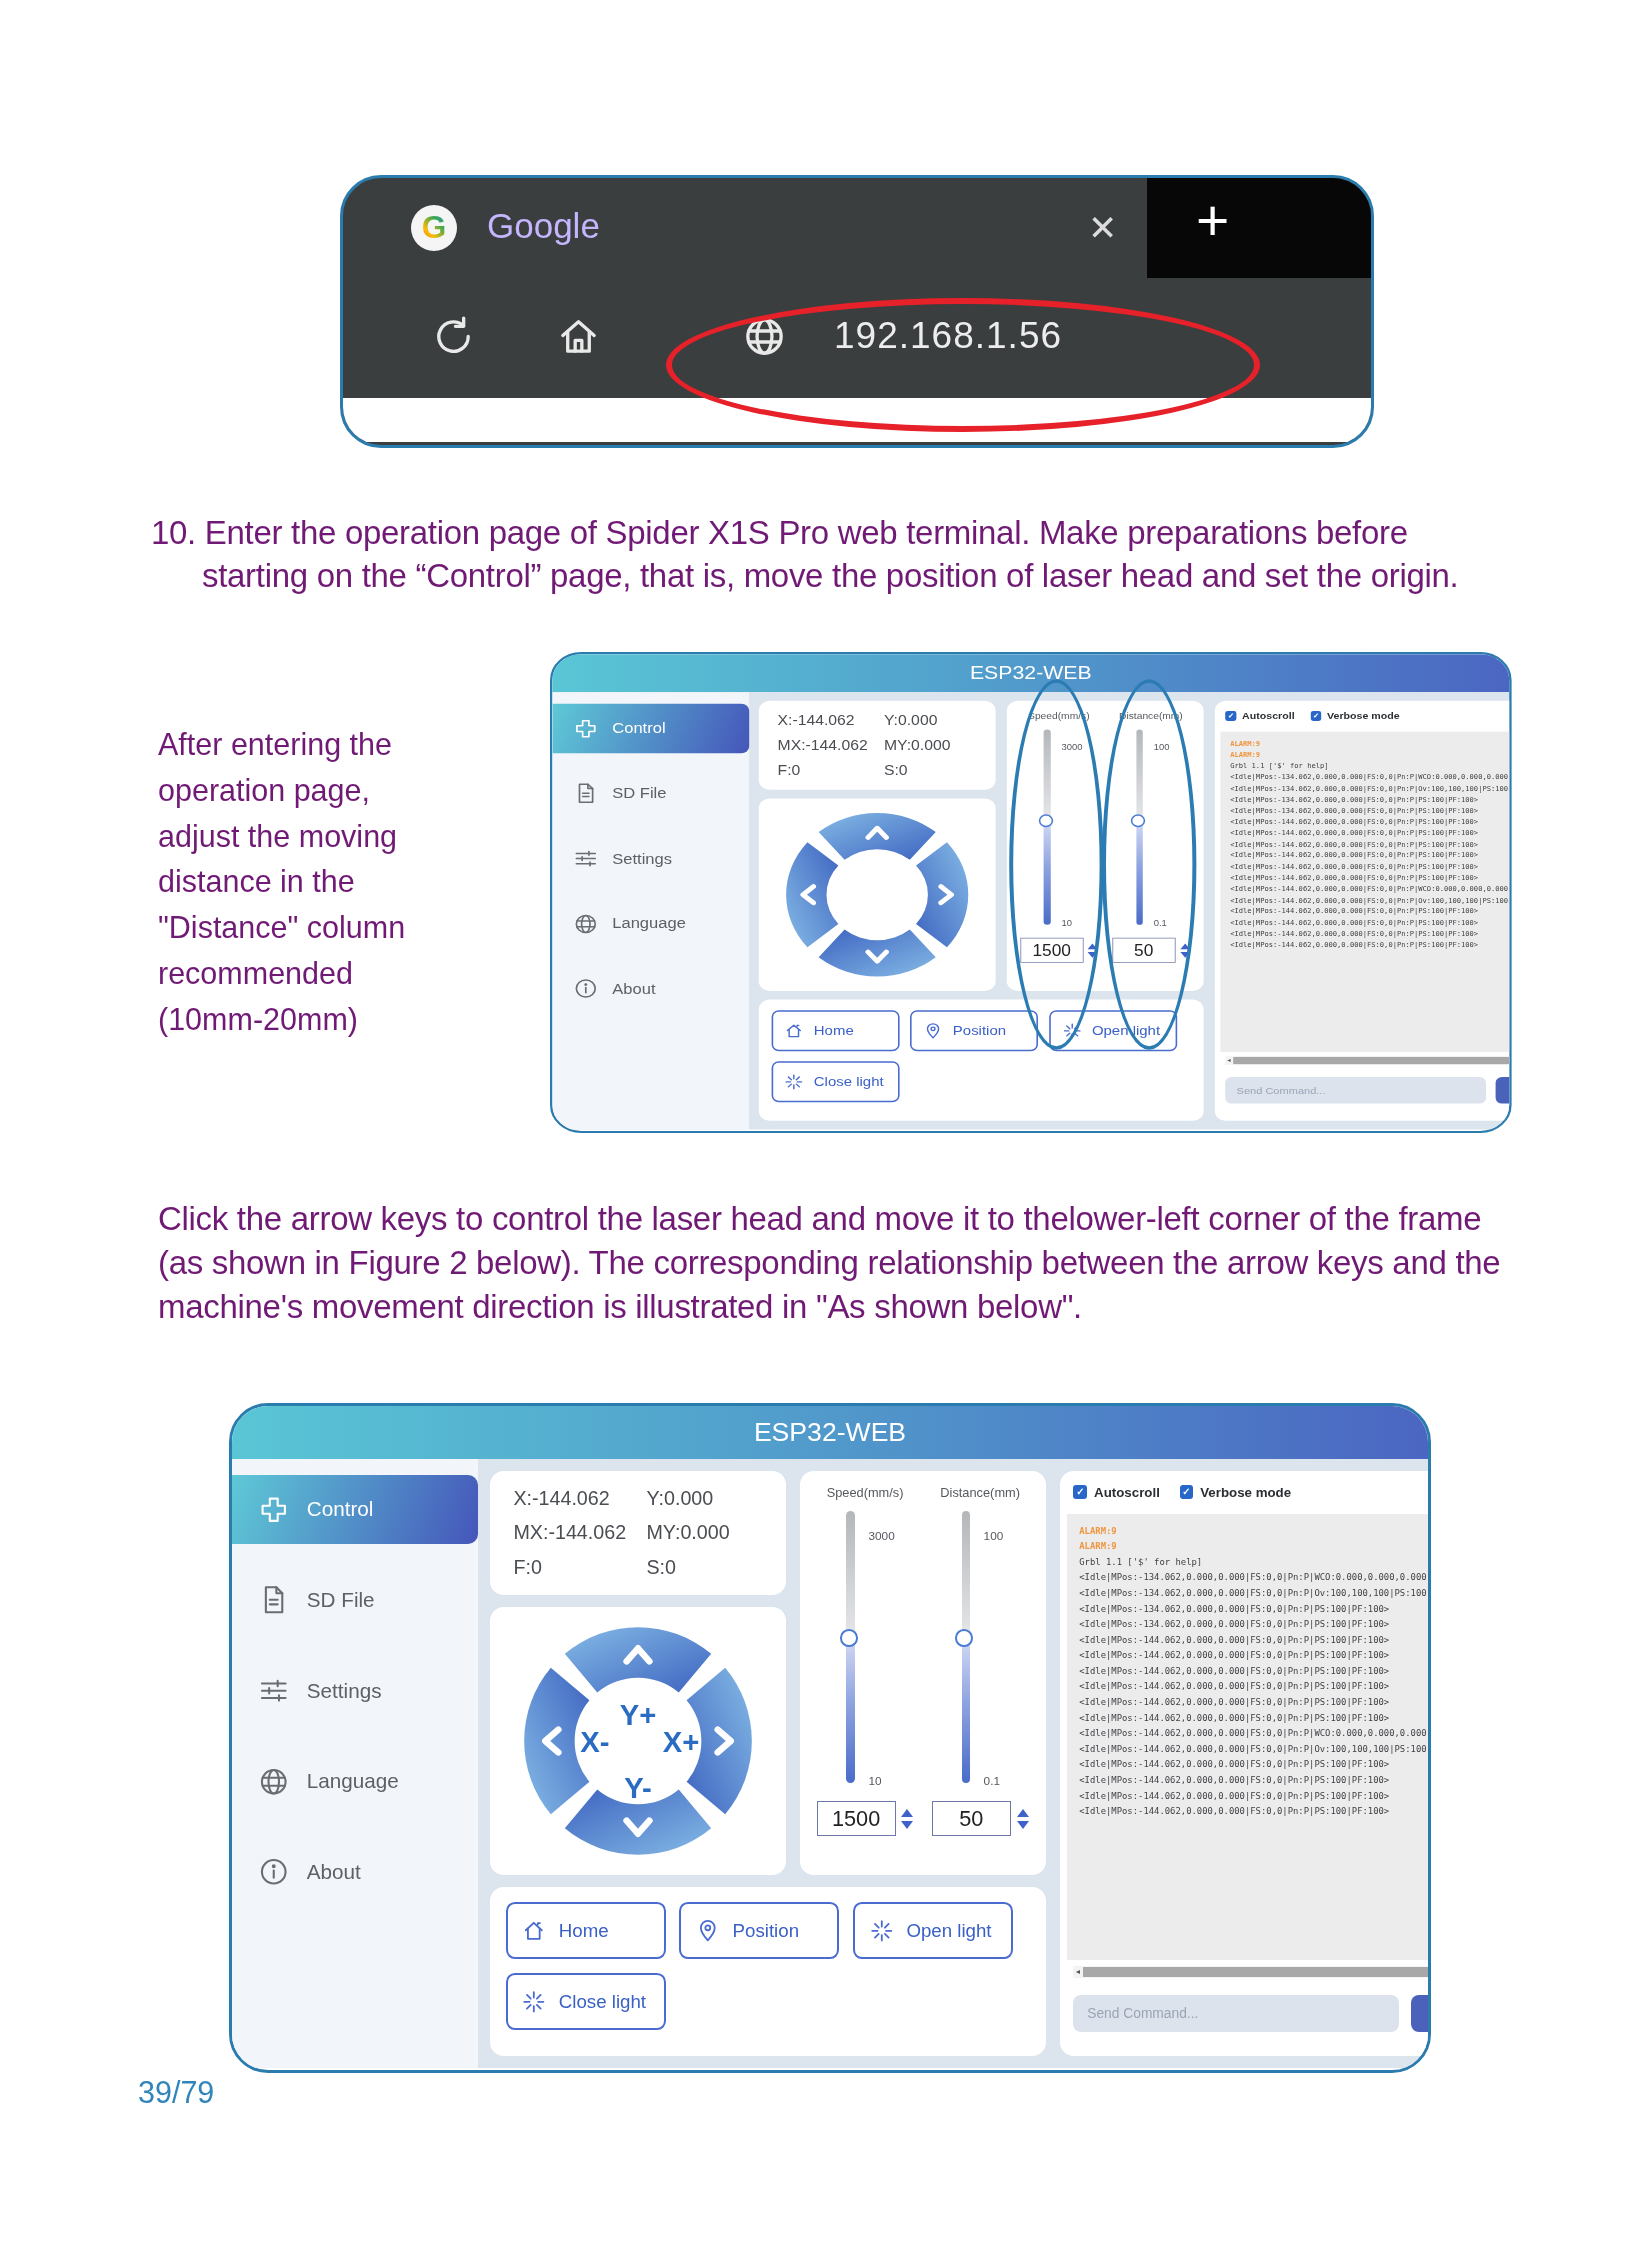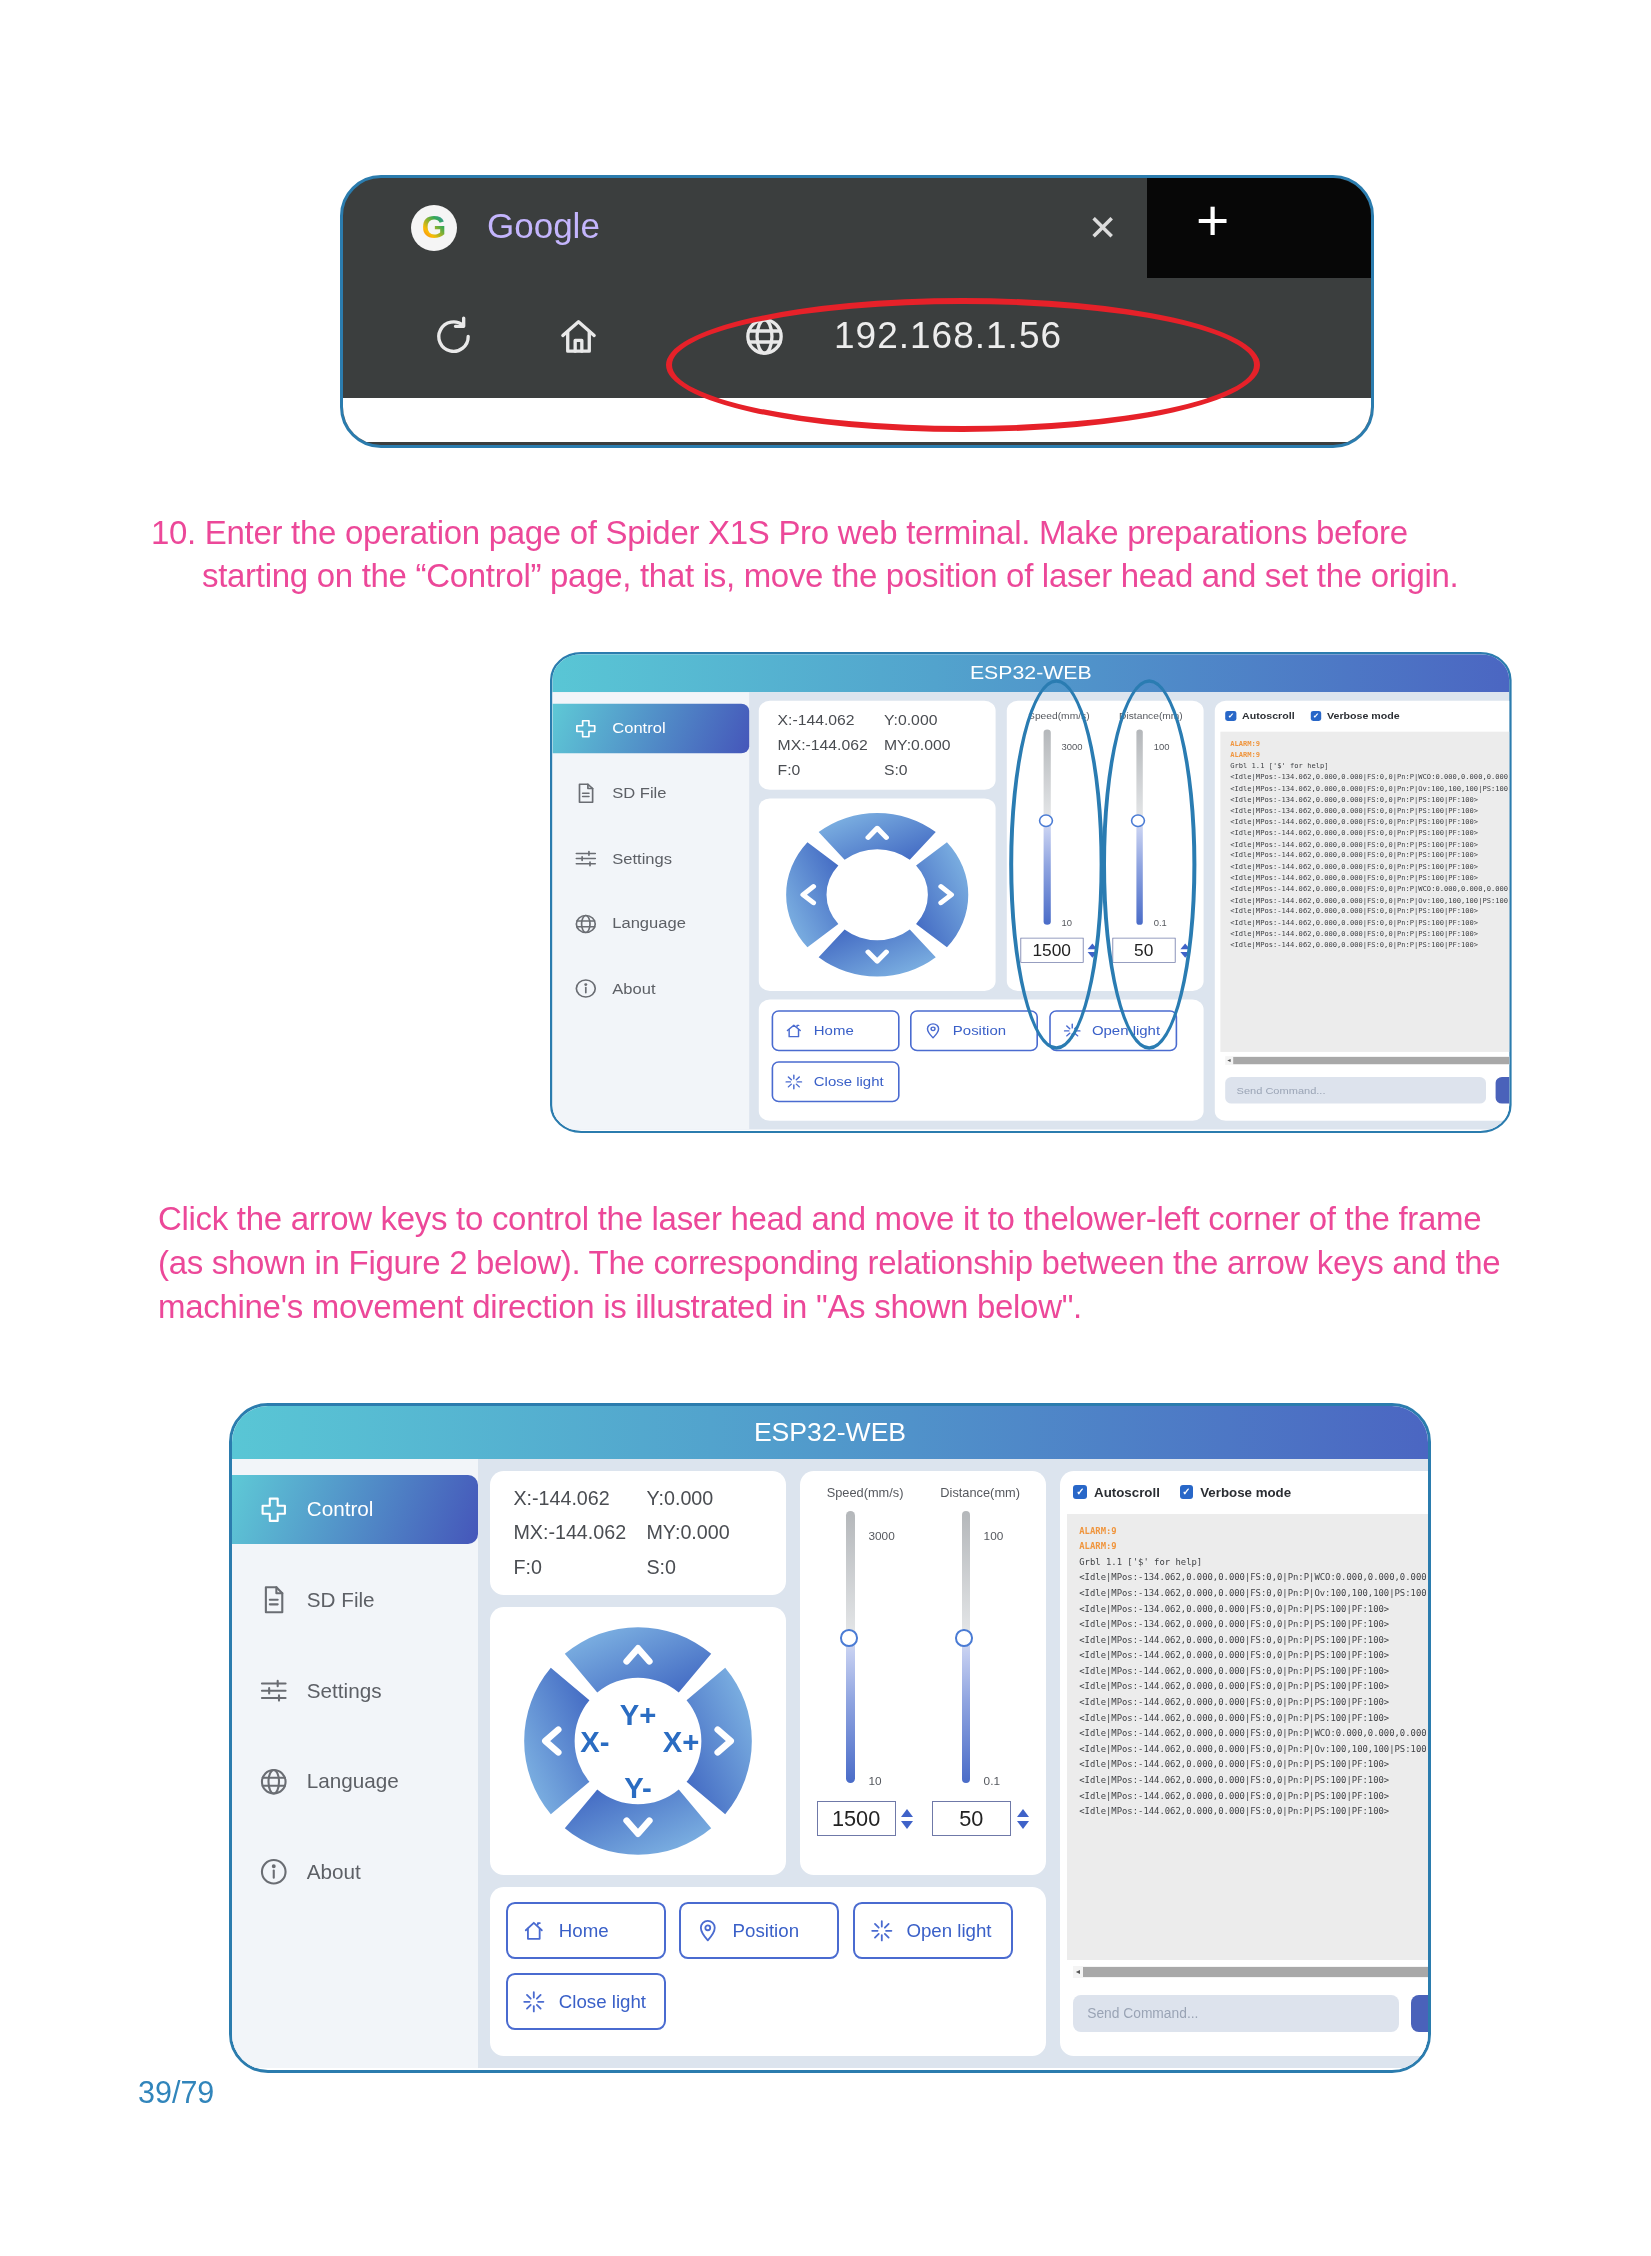--- a/index.html
+++ b/index.html
@@ -23,21 +23,21 @@
   .b-nav-ico { position:absolute; top:35px; width:47px; height:47px; }
   .b-nav-ico svg { width:47px; height:47px; stroke:#e9e9e9; fill:none; stroke-width:1.7;
     stroke-linecap:round; stroke-linejoin:round; }
   .b-reload { left:87px; } .b-home { left:212px; } .b-globe { left:398px; }
   .b-url { position:absolute; left:491px; top:37px; color:#ededed; font-size:37px; letter-spacing:1px; }
   .b-redellipse { position:absolute; left:323px; top:19.7px; width:594px; height:134px;
     border:6.9px solid #e62129; border-radius:50%; }
   .b-white { height:44px; background:#ffffff; }
 
   
-  .doc-blue { color:#ec4899; }
+  .doc-blue { color:#701a75; }
   .step10 { position:absolute; left:151px; top:512px; width:1330px; font-size:33px;
     line-height:1.3; padding-left:51px; text-indent:-51px; letter-spacing:-0.3px; }
   .note { position:absolute; left:158px; top:722px; width:384px; font-size:30.5px;
     line-height:1.5; white-space:pre-line; }
   .para2 { position:absolute; left:158px; top:1197px; width:1364px; font-size:33px;
     line-height:1.33; letter-spacing:-0.3px; }
   .pageno { position:absolute; left:138px; top:2075px; font-size:30.5px; color:#3185bb; }
 
   
   .mount-small { position:absolute; left:550px; top:652px; width:967px; height:485px; }
@@ -166,20 +166,27 @@
           </svg>
       </div>
       <div class="b-url">192.168.1.56</div>
       <div class="b-redellipse"></div>
     </div>
     <div class="b-white"></div>
   </div>
 
   <p class="step10 doc-blue">10. Enter the operation page of Spider X1S Pro web terminal. Make preparations before starting on the “Control” page, that is, move the position of laser head and set the origin.</p>
 
+  <p class="note doc-blue">After entering the
+operation page,
+adjust the moving
+distance in the
+"Distance" column
+recommended
+(10mm-20mm)</p>
 
   <div class="mount-small">
   <div class="esp32 variant-small">
     <div class="esp-header">
       <span>ESP32-WEB</span>
     </div>
     <div class="esp-body">
       <div class="esp-side">
             <div class="side-item active">
               <span class="side-ico"><svg viewBox="0 0 24 24">

